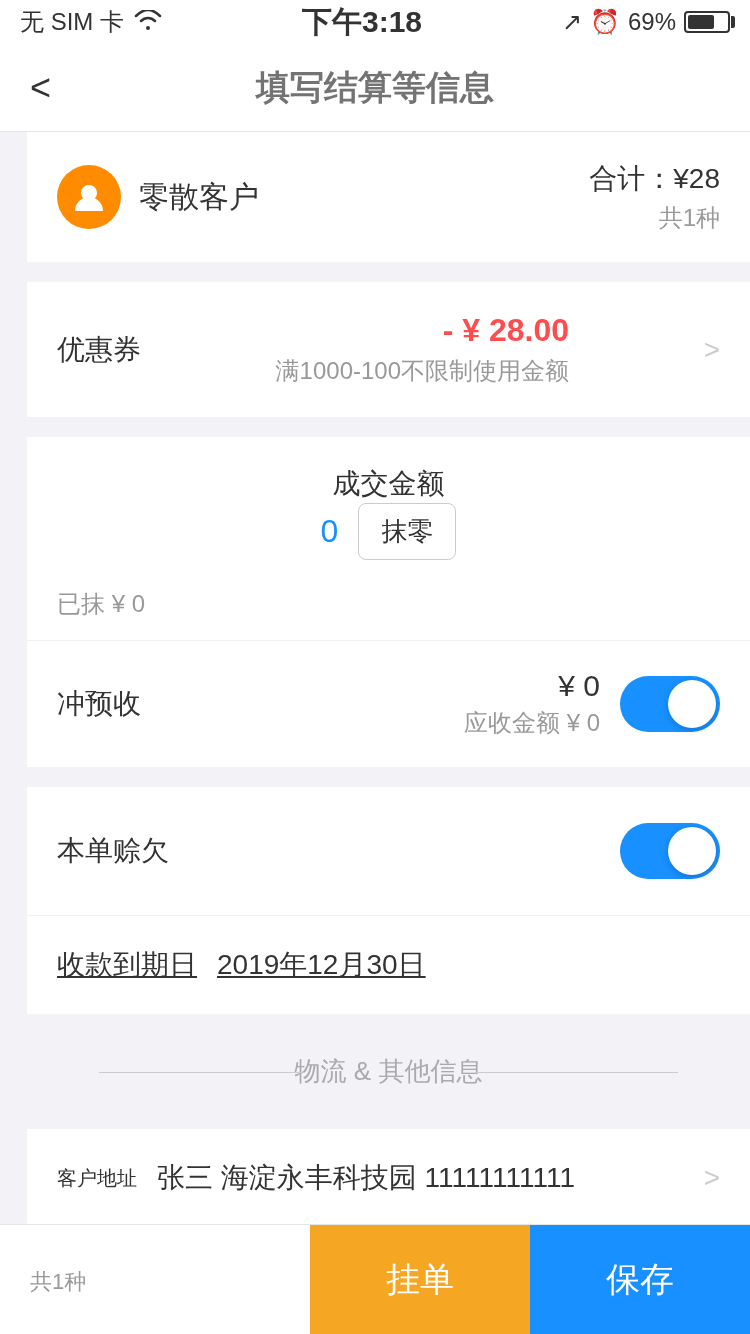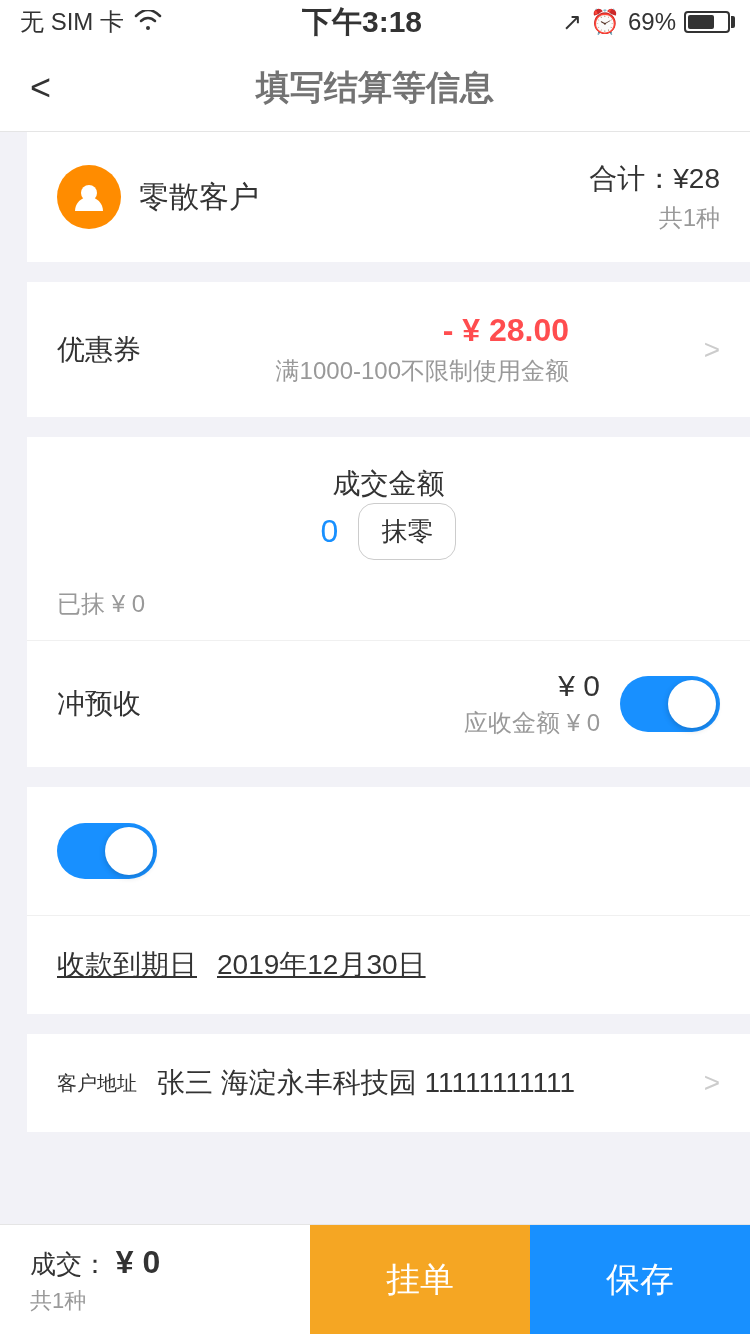--- a/index.html
+++ b/index.html
@@ -121,21 +121,21 @@
       display: flex;
       align-items: center;
       justify-content: space-between;
       padding: 28px 30px;
       flex-direction: column;
     }
     .deal-right { display: flex; align-items: center; gap: 20px; }
     .deal-value { font-size: 32px; color: #1890ff; }
     .round-zero-btn {
       border: 1px solid #ccc;
-      border-radius: 16px;
+      border-radius: 8px;
       padding: 10px 22px;
       font-size: 26px;
       color: #333;
       background: #fff;
       cursor: pointer;
     }
     .deal-sub { font-size: 24px; color: #999; padding: 0 30px 20px; }
 
     
     .advance-row {
@@ -336,45 +336,45 @@
         </div>
         <div class="toggle">
           <div class="toggle-knob"></div>
         </div>
       </div>
     </div>
   </div>
 
   <div class="debt-section">
     <div class="debt-row">
+      <span class="debt-label">本单赊欠</span>
       <div class="toggle">
         <div class="toggle-knob"></div>
       </div>
     </div>
 
     <div class="due-date-row">
       <span class="due-date-label">收款到期日</span>
       <span class="due-date-value">2019年12月30日</span>
     </div>
   </div>
 
+  <div class="logistics-divider">
+    <span class="logistics-text">物流 &amp; 其他信息</span>
+  </div>
 
   <div class="address-section">
     <div class="address-row">
       <span class="address-label">客户地址</span>
       <span class="address-value">张三 海淀永丰科技园 11111111111</span>
       <span class="chevron">&gt;</span>
     </div>
   </div>
 
 </div>
 
 <div class="bottom-bar">
   <div class="bottom-left">
-    <div>
-      <span class="bottom-deal">成交：</span>
-      <span class="bottom-deal-amount">¥ 0</span>
-    </div>
     <div class="bottom-count">共1种</div>
   </div>
   <div class="btn-hold">挂单</div>
   <div class="btn-save">保存</div>
 </div>
 
 </body></html>

